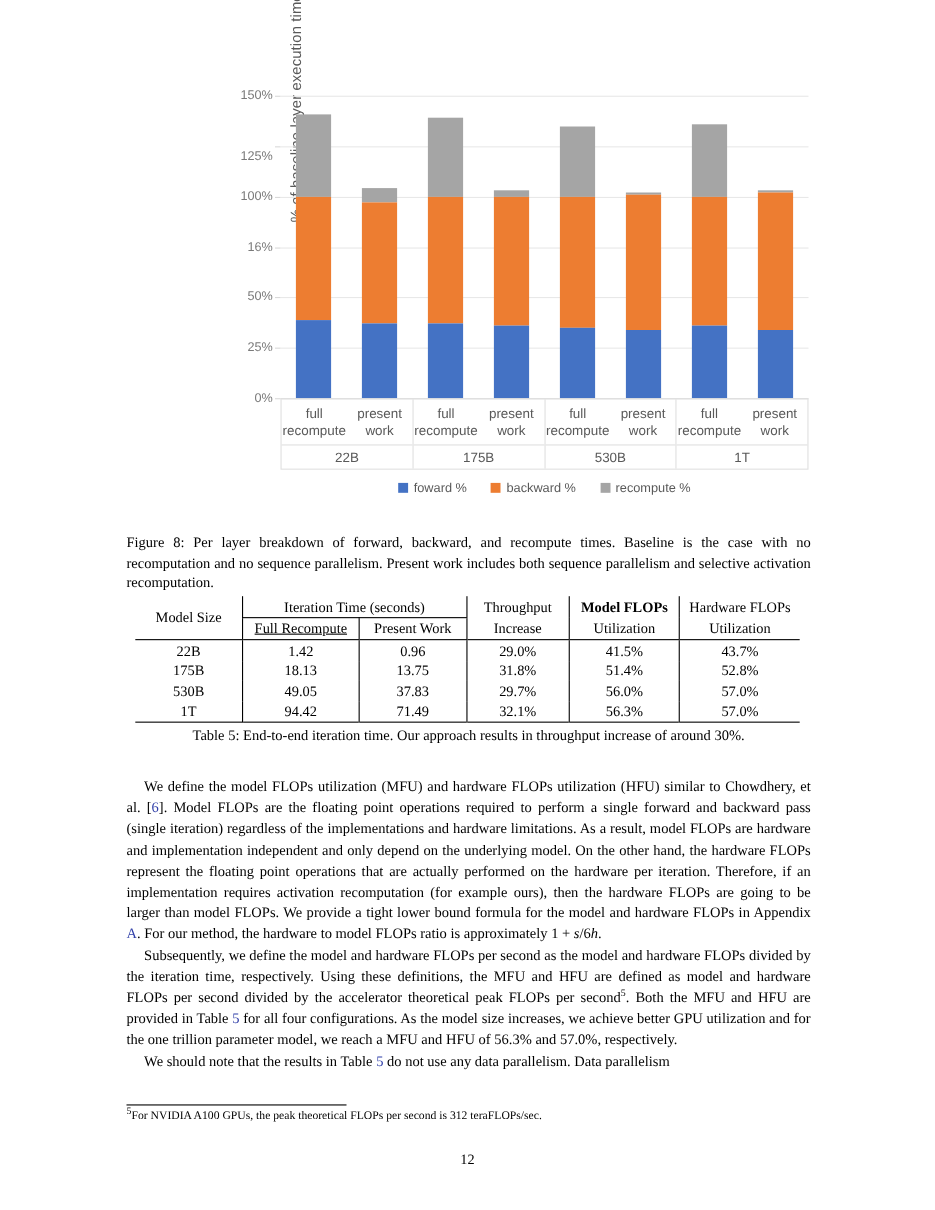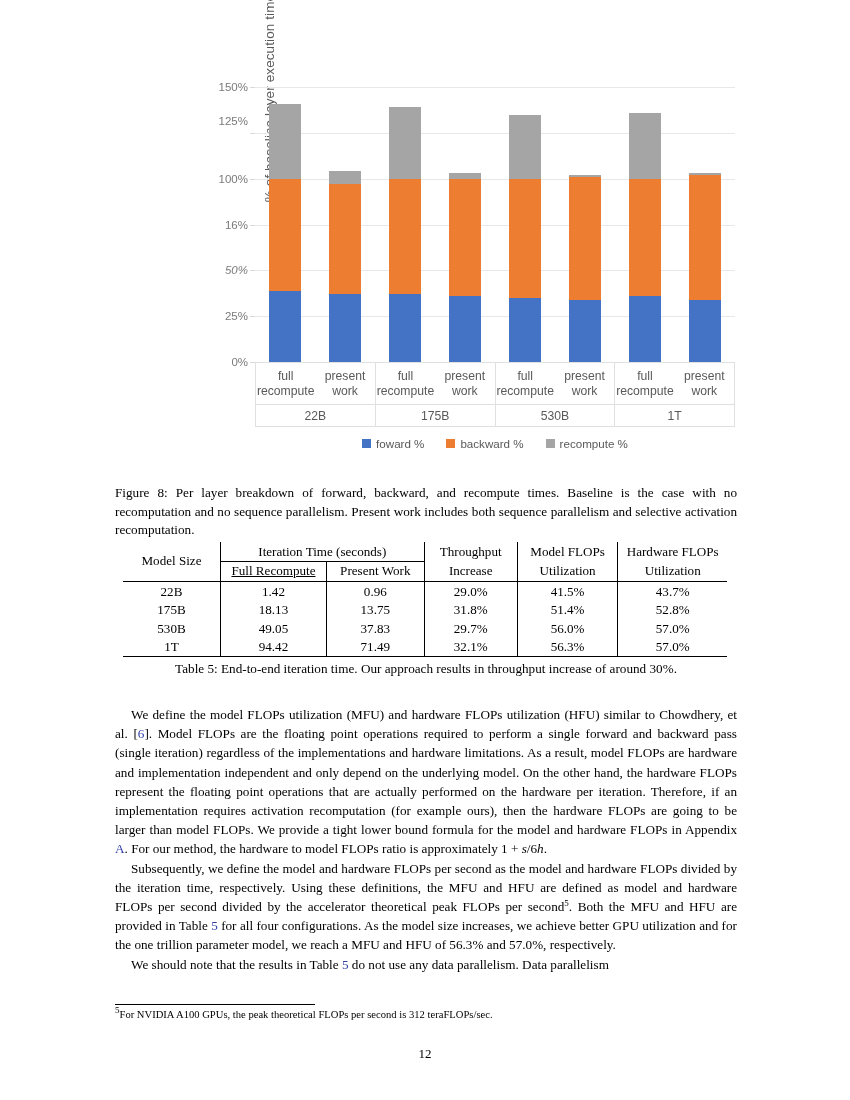--- a/index.html
+++ b/index.html
@@ -249,30 +249,30 @@
     <div class="y-axis-title">% of baseline layer execution time</div>
 
     <div class="plot" id="plot">
         <div class="gridline zero" style="top: 275px;"></div>
         <div class="ytick" style="top: 275px;">0%</div>
         <div class="ytick-mark" style="top: 275px;"></div>
         <div class="gridline" style="top: 229.167px;"></div>
         <div class="ytick" style="top: 229.167px;">25%</div>
         <div class="ytick-mark" style="top: 229.167px;"></div>
         <div class="gridline" style="top: 183.333px;"></div>
-        <div class="ytick" style="top: 183.333px; font-style: italic;">50%</div>
+        <div class="ytick" style="top: 183.333px;">50%</div>
         <div class="ytick-mark" style="top: 183.333px;"></div>
         <div class="gridline" style="top: 137.5px;"></div>
         <div class="ytick" style="top: 137.5px;">16%</div>
         <div class="ytick-mark" style="top: 137.5px;"></div>
         <div class="gridline" style="top: 91.6667px;"></div>
         <div class="ytick" style="top: 91.6667px;">100%</div>
         <div class="ytick-mark" style="top: 91.6667px;"></div>
         <div class="gridline" style="top: 45.8333px;"></div>
-        <div class="ytick" style="top: 34px;">125%</div>
+        <div class="ytick" style="top: 55px;">125%</div>
         <div class="ytick-mark" style="top: 45.8333px;"></div>
         <div class="gridline" style="top: 0px;"></div>
         <div class="ytick" style="top: 0px;">150%</div>
         <div class="ytick-mark" style="top: 0px;"></div>
         <div class="bars">
           <div class="group">
             <div class="bar-slot">
               <div class="bar">
                 <div class="seg" style="height: 75.1667px; background: rgb(165, 165, 165);"></div>
                 <div class="seg" style="height: 111.833px; background: rgb(237, 125, 49);"></div>
@@ -412,21 +412,21 @@
 
 <div class="caption" id="fig-caption">Figure 8: Per layer breakdown of forward, backward, and recompute times. Baseline is the case with no recomputation and no sequence parallelism. Present work includes both sequence parallelism and selective activation recomputation.</div>
 
 <div class="table-area">
   <table class="paper-table">
     <tbody>
       <tr>
         <td rowspan="2" style="width:108px;vertical-align:middle;">Model Size</td>
         <td colspan="2" class="vr hr-under">Iteration Time (seconds)</td>
         <td class="vr" style="width:92px;">Throughput</td>
-        <td class="vr" style="width:104px;">Model FLOPs</td>
+        <td class="vr" style="width:104px;font-weight:bold;">Model FLOPs</td>
         <td class="vr" style="width:116px;">Hardware FLOPs</td>
       </tr>
       <tr>
         <td class="vr" style="width:110px;text-decoration:underline;">Full Recompute</td>
         <td class="vr" style="width:106px;">Present Work</td>
         <td class="vr">Increase</td>
         <td class="vr">Utilization</td>
         <td class="vr">Utilization</td>
       </tr>
       <tr class="thick-rule">

